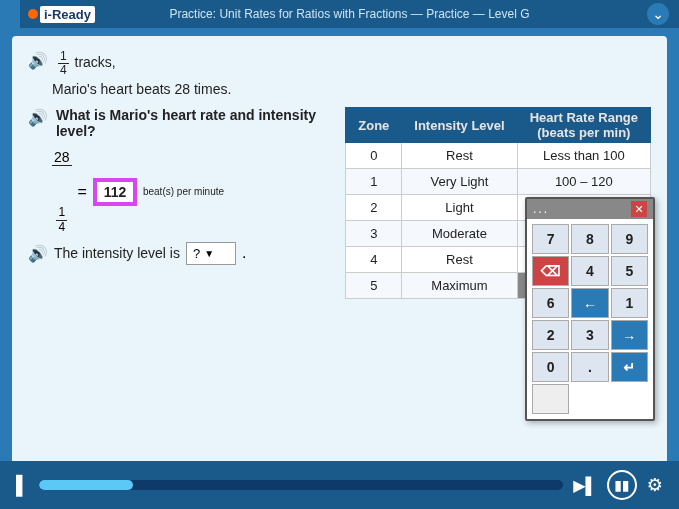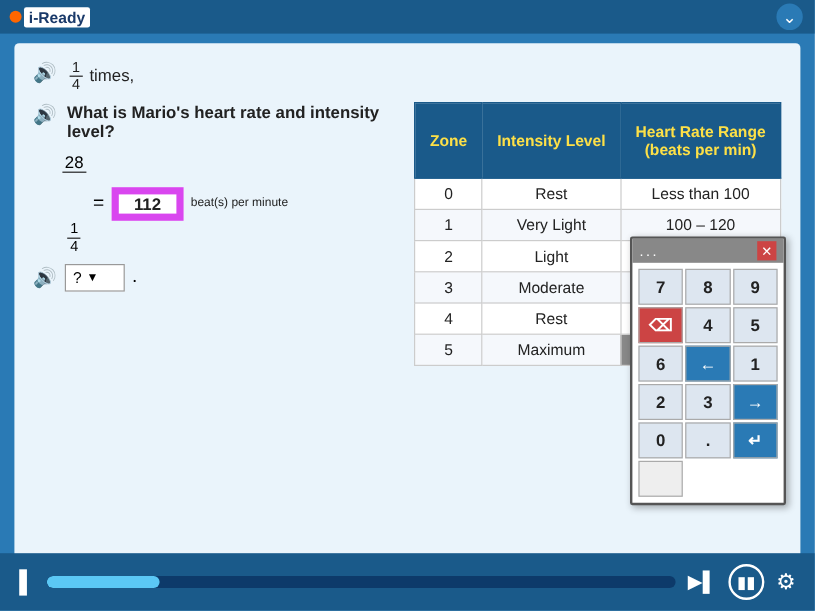--- a/index.html
+++ b/index.html
@@ -12,20 +12,21 @@
       position: relative;
     }
     .header {
       background: #1a5a8a;
       display: flex;
       align-items: center;
       justify-content: center;
       padding: 4px 8px;
       height: 28px;
       position: relative;
+      margin-left: 20px;
     }
     .header-logo {
       position: absolute;
       left: 8px;
       display: flex;
       align-items: center;
       gap: 2px;
     }
     .logo-dot {
       width: 10px; height: 10px;
@@ -132,23 +133,23 @@
       display: inline-flex;
       flex-direction: column;
       align-items: center;
       font-size: 14px;
       gap: 40px;
     }
     .frac-vert .fn { border-bottom: 1px solid #222; padding: 0 2px; }
     .frac-vert .fd { padding: 0 2px; }
     .eq-sign { font-size: 16px; }
     .input-box {
-      border: 6px solid #d946ef;
-      background: #fff;
-      width: 60px;
+      border: 4px solid #d946ef;
+      background: #fff;
+      width: 44px;
       height: 28px;
       text-align: center;
       font-size: 14px;
       font-weight: bold;
       color: #222;
       outline: none;
     }
     .beats-label {
       font-size: 10px;
       color: #222;
@@ -178,22 +179,22 @@
     .table-container {
       flex-shrink: 0;
     }
     table.zone-table {
       border-collapse: collapse;
       font-size: 13px;
       background: #fff;
     }
     table.zone-table th {
       background: #1a5a8a;
-      color: #fde047;
-      padding: 16px 12px;
+      color: #e5e5e5;
+      padding: 2px 12px;
       text-align: center;
       border: 1px solid #1a5a8a;
       font-size: 13px;
     }
     table.zone-table td {
       padding: 5px 14px;
       border: 1px solid #ccc;
       text-align: center;
       color: #222;
       background: #fff;
@@ -318,35 +319,37 @@
     }
   </style>
 </head>
 <body>
 
 <div class="header">
   <div class="header-logo">
     <div class="logo-dot"></div>
     <span class="logo-text">i-Ready</span>
   </div>
+  <span class="header-title">Practice: Unit Rates for Ratios with Fractions — Practice — Level G</span>
   <div class="chevron-down">⌄</div>
 </div>
 
 <div class="main-content">
 
   <div class="problem-text">
     <span class="speaker-icon">🔊</span>
     <span class="problem-line">
       <span class="fraction-inline">
         <span class="fnum">1</span>
         <span class="fden">4</span>
       </span>
-      <span>times,</span>
+      <span>tracks,</span>
     </span>
   </div>
+  <div class="sub-text">Mario's heart beats 28 times.</div>
 
   <div class="question-section">
 
     <div class="left-panel">
       <div class="question-title">
         <span class="speaker-icon">🔊</span>
         <span>What is Mario's heart rate and intensity level?</span>
       </div>
 
       <div class="equation-row">
@@ -359,20 +362,21 @@
             </span>
           </span>
         </div>
         <span class="eq-sign">=</span>
         <input class="input-box" type="text" value="112" style="">
         <span class="beats-label">beat(s) per minute</span>
       </div>
 
       <div style="display:flex;align-items:center;gap:6px;margin-left:0px;margin-top:6px;">
         <span class="speaker-icon">🔊</span>
+        <span class="intensity-row">The intensity level is</span>
         <div class="dropdown-box">
           <span>?</span>
           <span class="dropdown-arrow">▼</span>
         </div>
         <span>.</span>
       </div>
     </div>
 
     <div class="table-container">
       <table class="zone-table">

